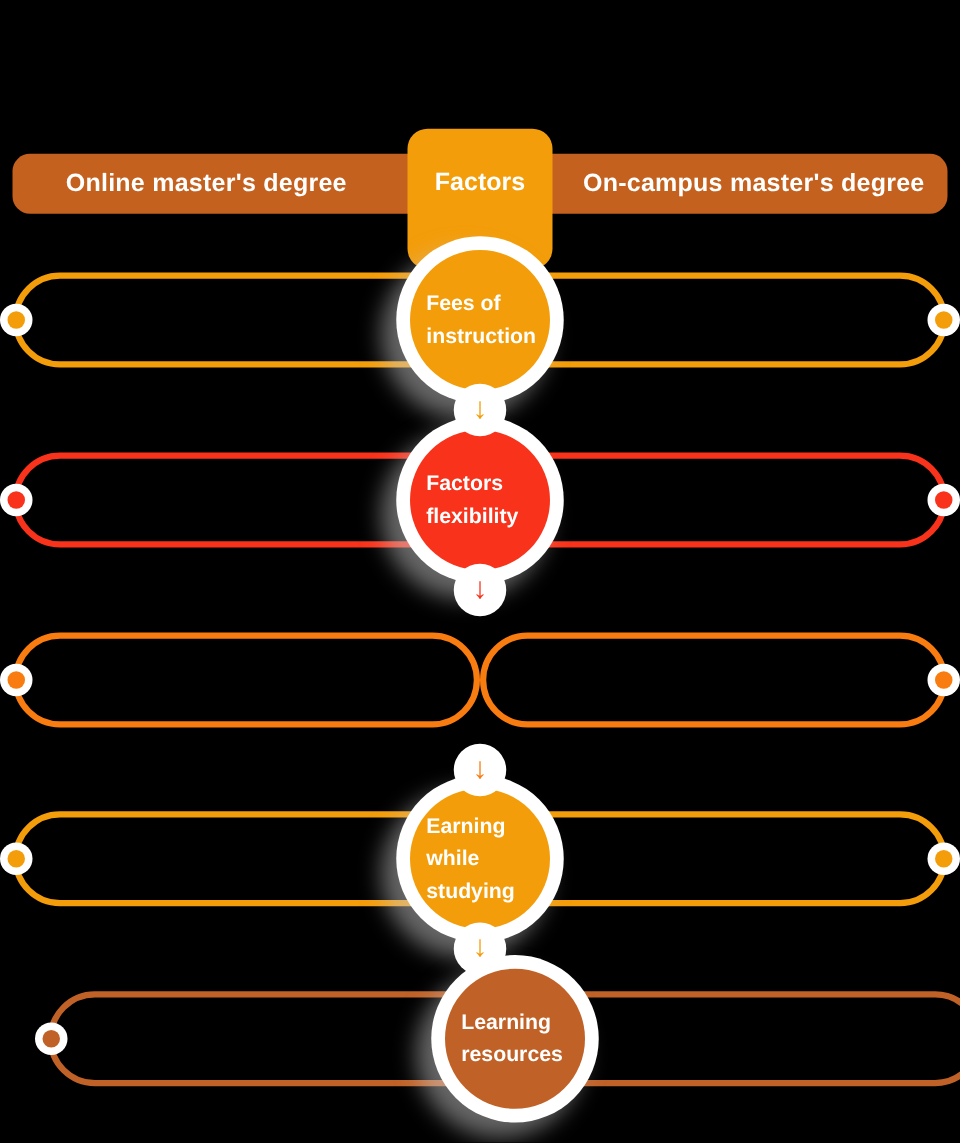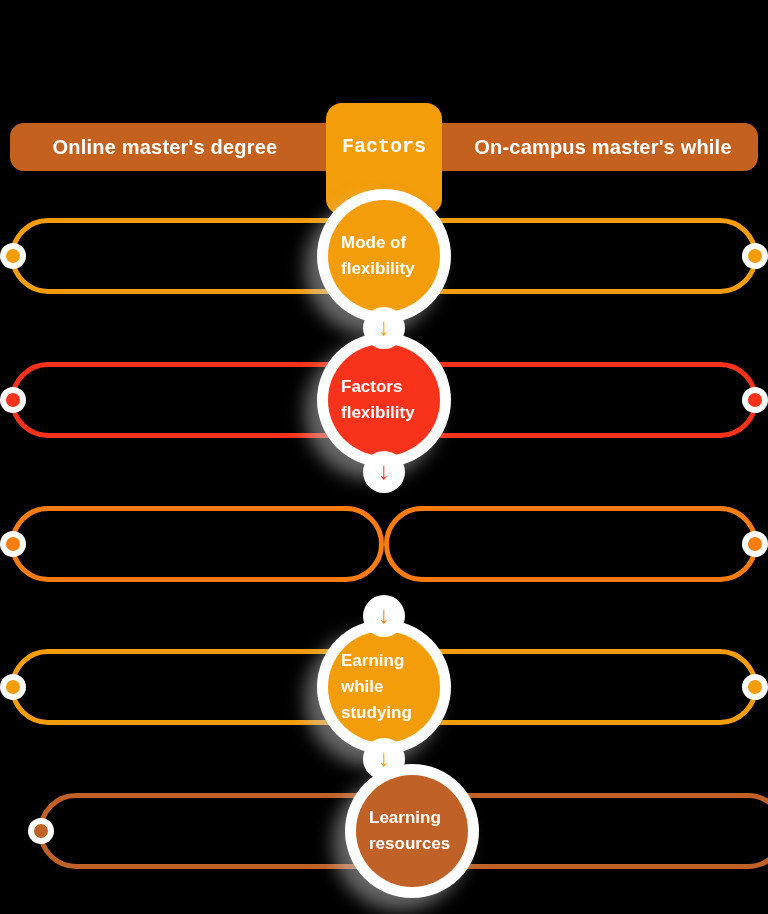--- a/index.html
+++ b/index.html
@@ -100,38 +100,38 @@
     color:var(--c);
     font-size:24px; font-weight:bold;
     line-height:1; transform:translateY(-1px);
   }
 </style>
 </head>
 <body>
 
 <div class="bar" style="background: var(--c); --c: #c4611e;">
   <div class="bar-label left">Online master's degree</div>
-  <div class="bar-label right">On-campus master's while</div>
-</div>
-<div class="tab" style="background: var(--c); font-family: Liberation Mono, monospace; --c: #f49d0a;">
+  <div class="bar-label right">On-campus master's degree</div>
+</div>
+<div class="tab" style="background: var(--c); --c: #f49d0a;">
   <div class="tab-label">Factors</div>
 </div>
 
 <div class="row r0" style="--c: #f49d0a;">
   <div class="pill left"></div>
   <div class="pill right"></div>
   <div class="dot left">
       <span class="dot-core"></span>
     </div>
   <div class="dot right">
       <span class="dot-core"></span>
     </div>
   <div class="circle">
     <div class="circle-inner">
-      <span class="circle-text">Mode of flexibility</span>
+      <span class="circle-text">Fees of instruction</span>
     </div>
   </div>
   <div class="connector">
     <span class="arrow-glyph">↓</span>
   </div>
 </div>
 
 <div class="row r1" style="--c: #f9331b;">
   <div class="pill left"></div>
   <div class="pill right"></div>

